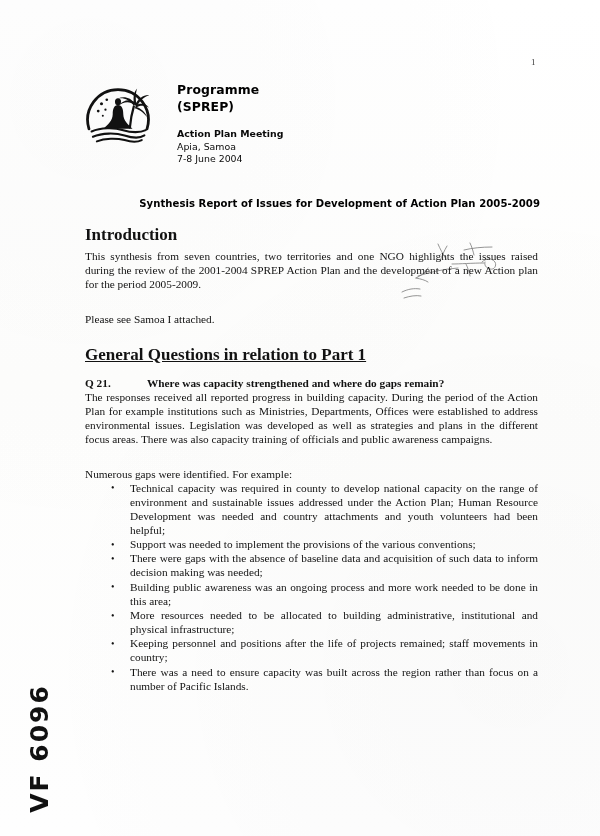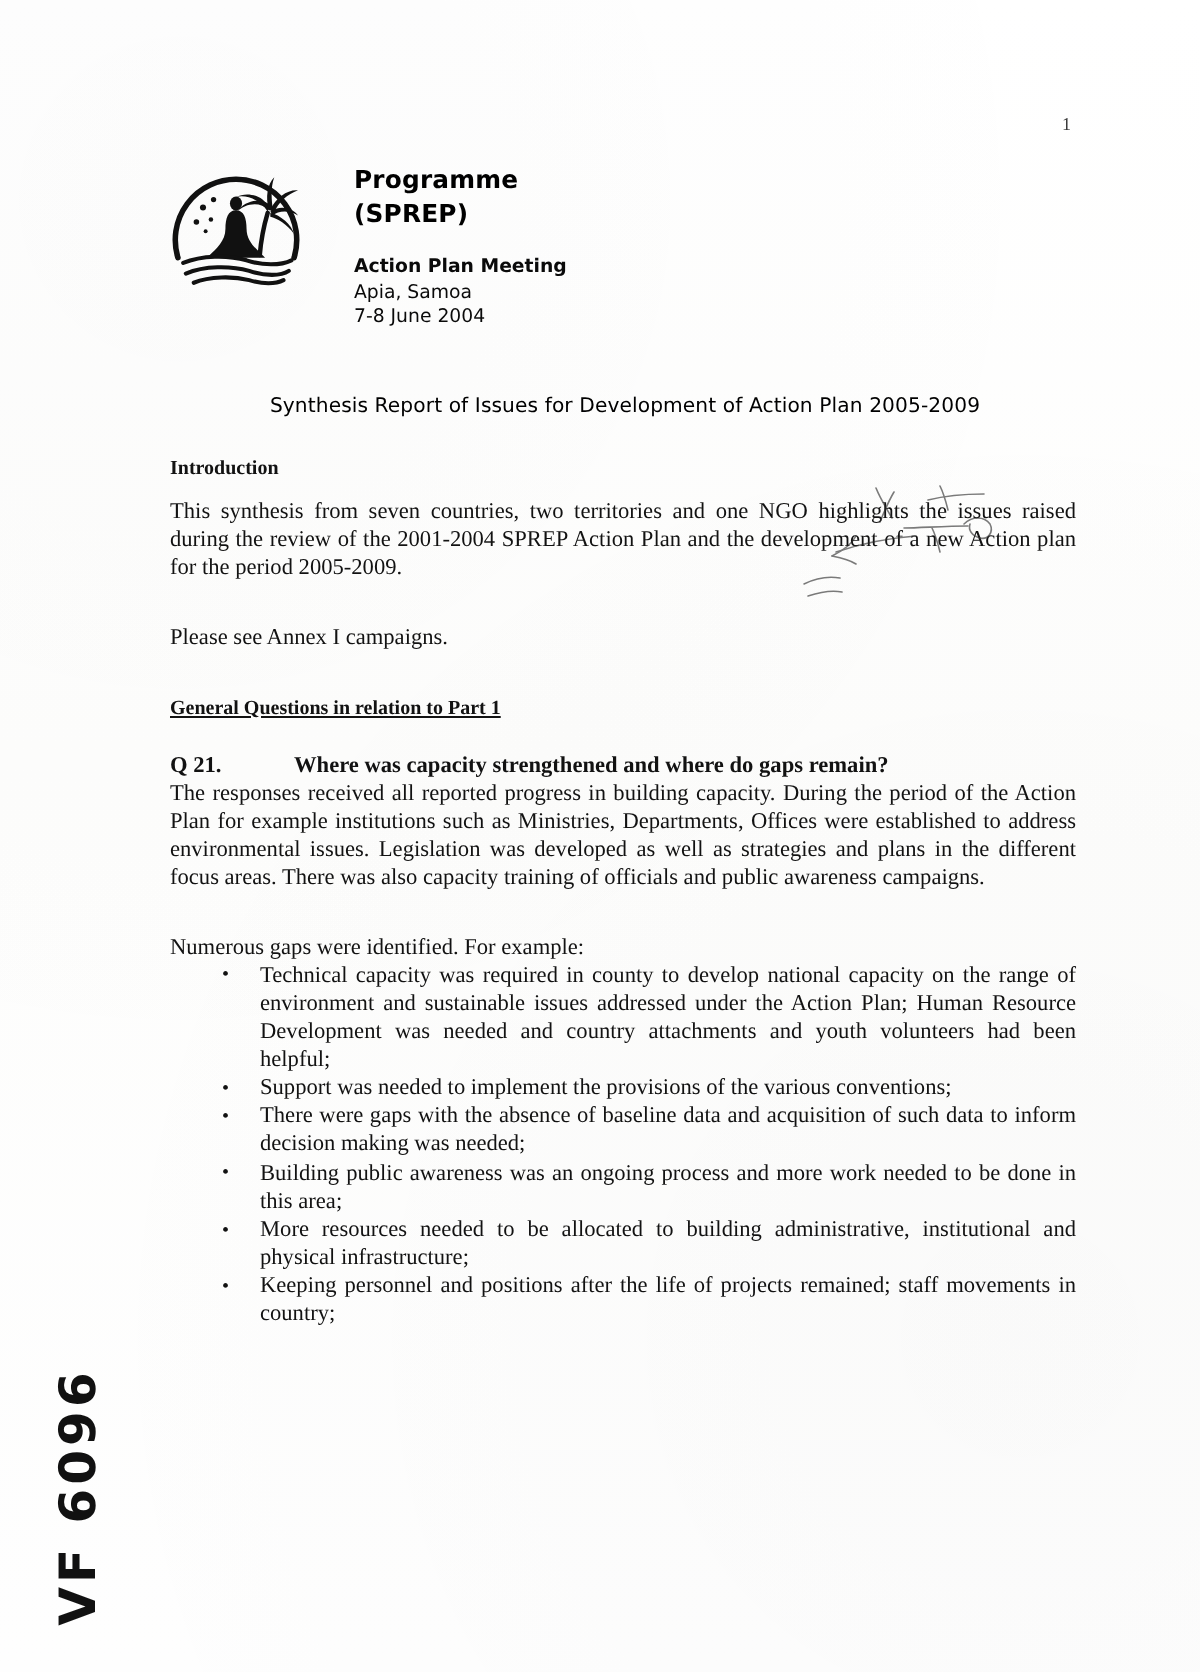--- a/index.html
+++ b/index.html
@@ -92,42 +92,42 @@
   .meeting-name { font-weight: bold; display:block; }
   .meeting-place { display:block; }
   .meeting-date { display:block; }
 
   
   .report-title {
     position: absolute;
     top: 198px;
     left: 85px;
     width: 455px;
-    text-align: center;
+    text-align: right;
     font-family: "DejaVu Sans", sans-serif;
-    font-weight: normal;
+    font-weight: bold;
     font-size: 10.1px;
     letter-spacing: 0.05px;
     color: #000;
   }
 
   
   .body {
     position: absolute;
     top: 228px;
     left: 85px;
     width: 453px;
     font-family: "Liberation Serif", serif;
     font-size: 11.3px;
     line-height: 13.9px;
     color: #121212;
   }
   .sec-heading {
     font-weight: bold;
-    font-size: 10px;
+    font-size: 17px;
     margin: 0 0 8px 0;
   }
   .sec-heading.underlined { text-decoration: underline; }
 
   p.para {
     margin: 0 0 12px 0;
     text-align: justify;
     text-justify: inter-word;
   }
   p.para.tight { margin-bottom: 0; }
@@ -253,21 +253,21 @@
 
   <div class="body">
 
     <div class="sec-heading">Introduction</div>
 
     <p class="para">This synthesis from seven countries, two territories and one NGO highlights the issues raised during the review of the 2001-2004 SPREP Action Plan and the development of a new Action plan for the period 2005-2009.</p>
 
     <div class="block-gap-sm"></div>
 
 
-    <p class="para">Please see Annex I campaigns.</p>
+    <p class="para">Please see Samoa I attached.</p>
 
     <div class="block-gap-sm"></div>
 
     <div class="sec-heading underlined" style="margin-bottom:0;font-family:Liberation Serif, serif;">General Questions in relation to Part 1</div>
 
     <div class="block-gap-lg"></div>
 
     <div class="q-heading">
       <span class="q-num">Q 21.</span><span>Where was capacity strengthened and where do gaps remain?</span>
     </div>
@@ -278,20 +278,21 @@
 
     <p class="para tight" style="text-align:left;">Numerous gaps were identified. For example:</p>
 
     <ul class="bullets">
       <li>Technical capacity was required in county to develop national capacity on the range of environment and sustainable issues addressed under the Action Plan; Human Resource Development was needed and country attachments and youth volunteers had been helpful;</li>
       <li>Support was needed to implement the provisions of the various conventions;</li>
       <li>There were gaps with the absence of baseline data and acquisition of such data to inform decision making was needed;</li>
       <li>Building public awareness was an ongoing process and more work needed to be done in this area;</li>
       <li>More resources needed to be allocated to building administrative, institutional and physical infrastructure;</li>
       <li>Keeping personnel and positions after the life of projects remained; staff movements in country;</li>
+      <li>There was a need to ensure capacity was built across the region rather than focus on a number of Pacific Islands.</li>
     </ul>
 
   </div>
 
   <div class="pencil" style="left:400px; top:242px;">
     <svg width="160" height="70" viewBox="0 0 160 70" aria-hidden="true">
       <g fill="none" stroke="#2b2b2b" stroke-width="0.8" stroke-linecap="round">
         <path d="M38,2 C40,7 43,12 46,17"></path>
         <path d="M47,4 C44,9 42,14 40,19"></path>
         <path d="M70,1 C72,5 73,9 74,13"></path>

